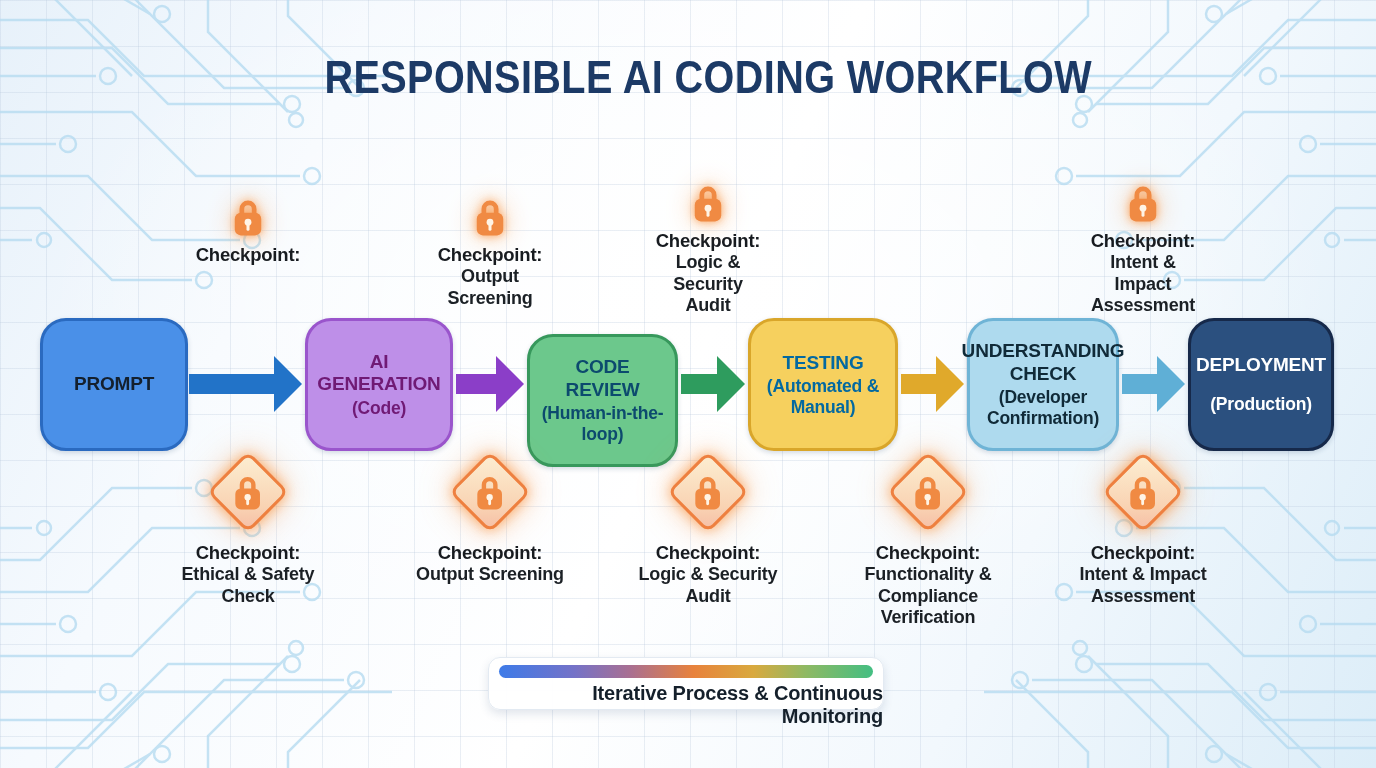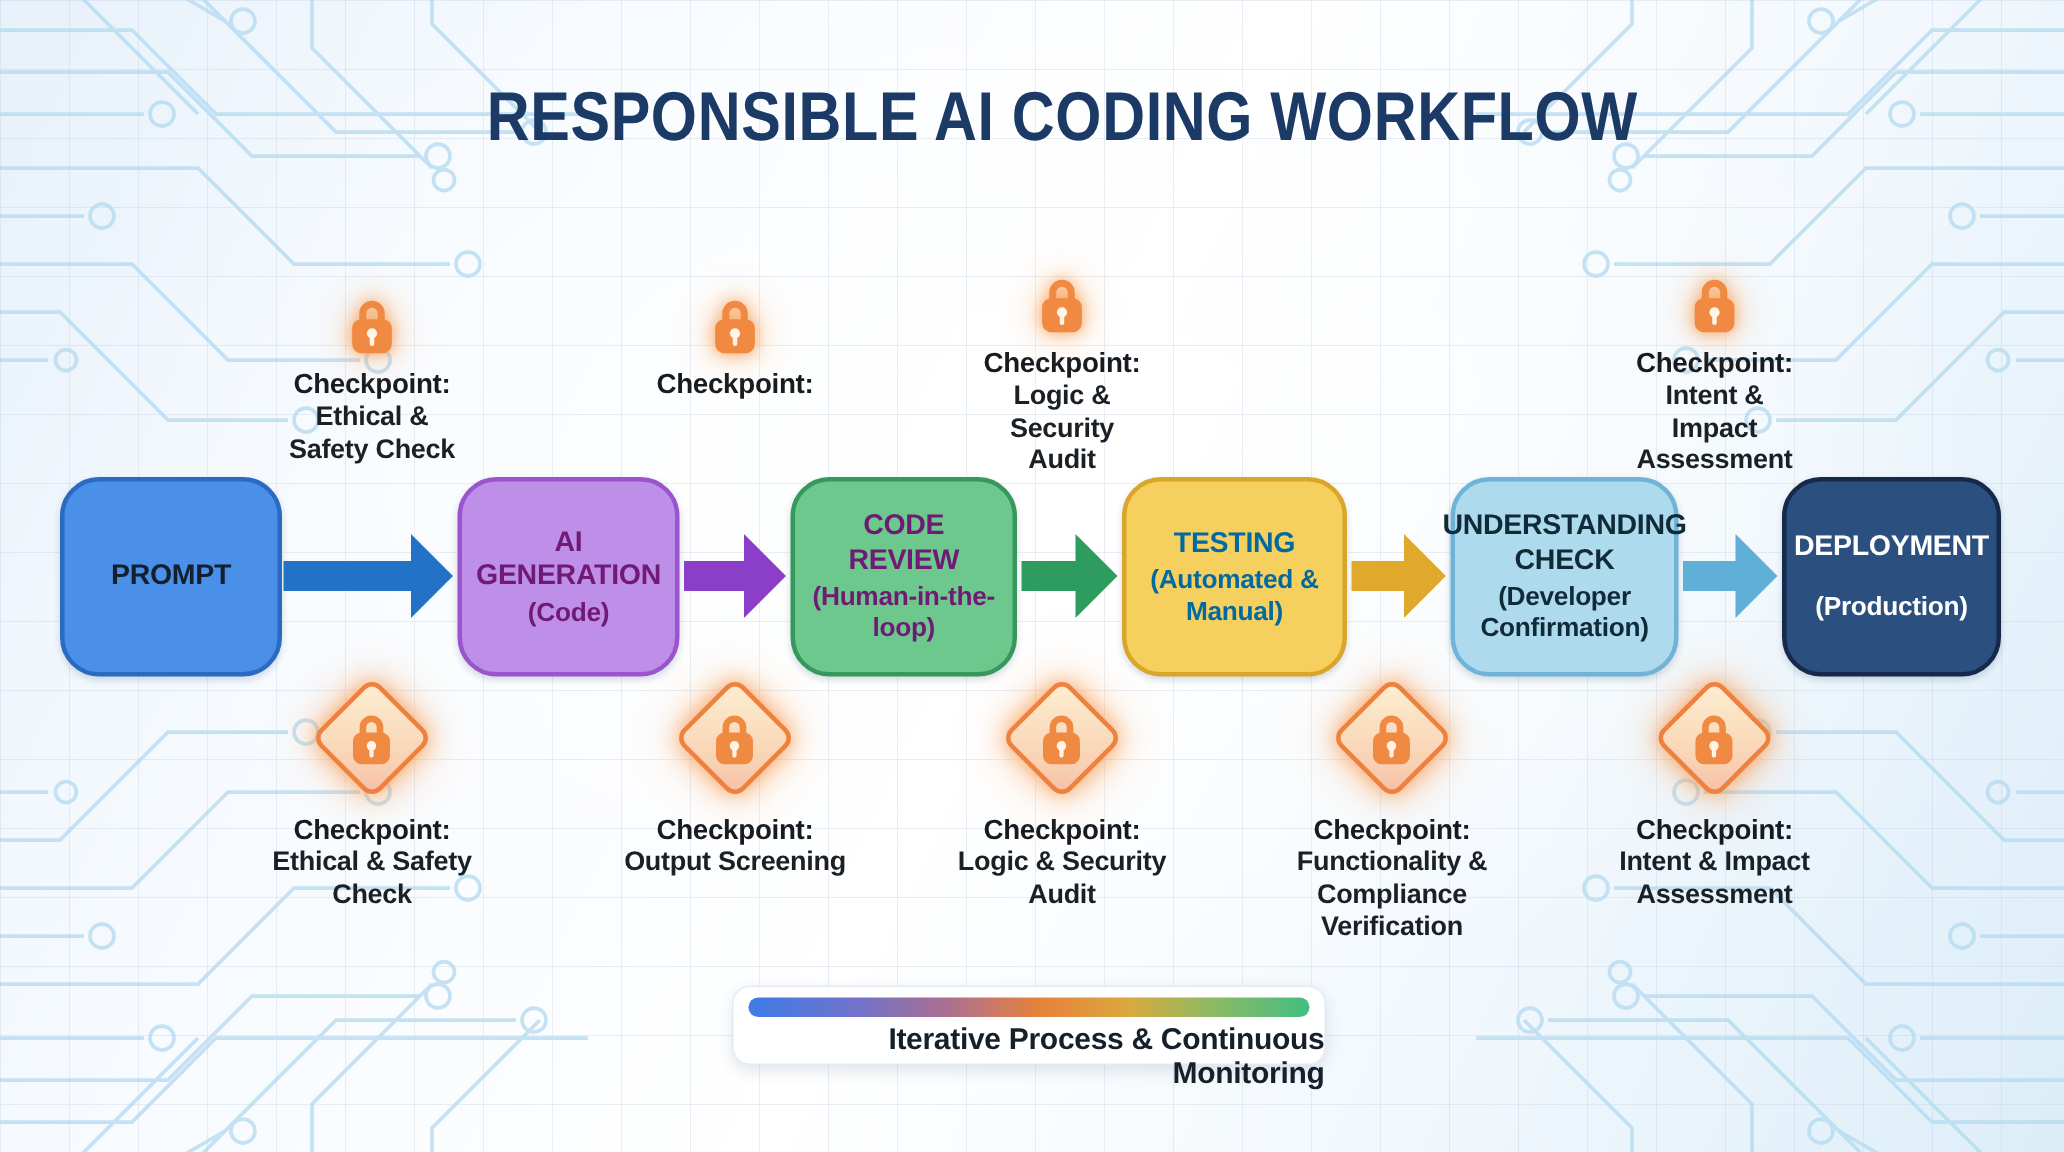--- a/index.html
+++ b/index.html
@@ -142,28 +142,28 @@
       <use href="#circ"></use>
     </svg>
 
   <h1 class="page-title"><span class="squeeze">RESPONSIBLE AI CODING WORKFLOW</span></h1>
 
   <div class="cp-top" style="left:158px;top:197px">
     <svg class="lock-svg" viewBox="0 0 36 42">
         <use href="#lock"></use>
       </svg>
     <div class="cp-heading">Checkpoint:</div>
-    <div class="cp-body">Ethical &amp;
-Safety Check</div>
   </div>
   <div class="cp-top" style="left:400px;top:197px">
     <svg class="lock-svg" viewBox="0 0 36 42">
         <use href="#lock"></use>
       </svg>
     <div class="cp-heading">Checkpoint:</div>
+    <div class="cp-body">Output
+Screening</div>
   </div>
   <div class="cp-top" style="left:618px;top:183px">
     <svg class="lock-svg" viewBox="0 0 36 42">
         <use href="#lock"></use>
       </svg>
     <div class="cp-heading">Checkpoint:</div>
     <div class="cp-body">Logic &amp;
 Security
 Audit</div>
   </div>
@@ -177,21 +177,21 @@
 Assessment</div>
   </div>
 
   <div class="stage" style="left: 40px; width: 148px; background: rgb(74, 144, 232); border-color: rgb(42, 106, 192); color: rgb(20, 32, 46);">
     <div class="stage-label">PROMPT</div>
   </div>
   <div class="stage" style="left: 305px; width: 148px; background: rgb(190, 143, 232); border-color: rgb(154, 85, 204); color: #701a75;">
     <div class="stage-label">AI GENERATION</div>
     <div class="stage-sub">(Code)</div>
   </div>
-  <div class="stage" style="left: 527px; width: 151px; background: rgb(108, 200, 140); border-color: rgb(55, 152, 92); color: #701a75;">
+  <div class="stage" style="left: 527px; width: 151px; background: rgb(108, 200, 140); border-color: rgb(55, 152, 92); color: #0c4a6e; margin-top: 16px;">
     <div class="stage-label">CODE REVIEW</div>
     <div class="stage-sub">(Human-in-the-loop)</div>
   </div>
   <div class="stage" style="left: 748px; width: 150px; background: rgb(246, 208, 94); border-color: rgb(217, 166, 42); color: #0369a1;">
     <div class="stage-label">TESTING</div>
     <div class="stage-sub">(Automated &amp; Manual)</div>
   </div>
   <div class="stage" style="left: 967px; width: 152px; background: rgb(174, 218, 238); border-color: rgb(111, 180, 214); color: rgb(16, 42, 56); align-items: center;">
     <div class="stage-label">UNDERSTANDING CHECK</div>
     <div class="stage-sub">(Developer Confirmation)</div>

